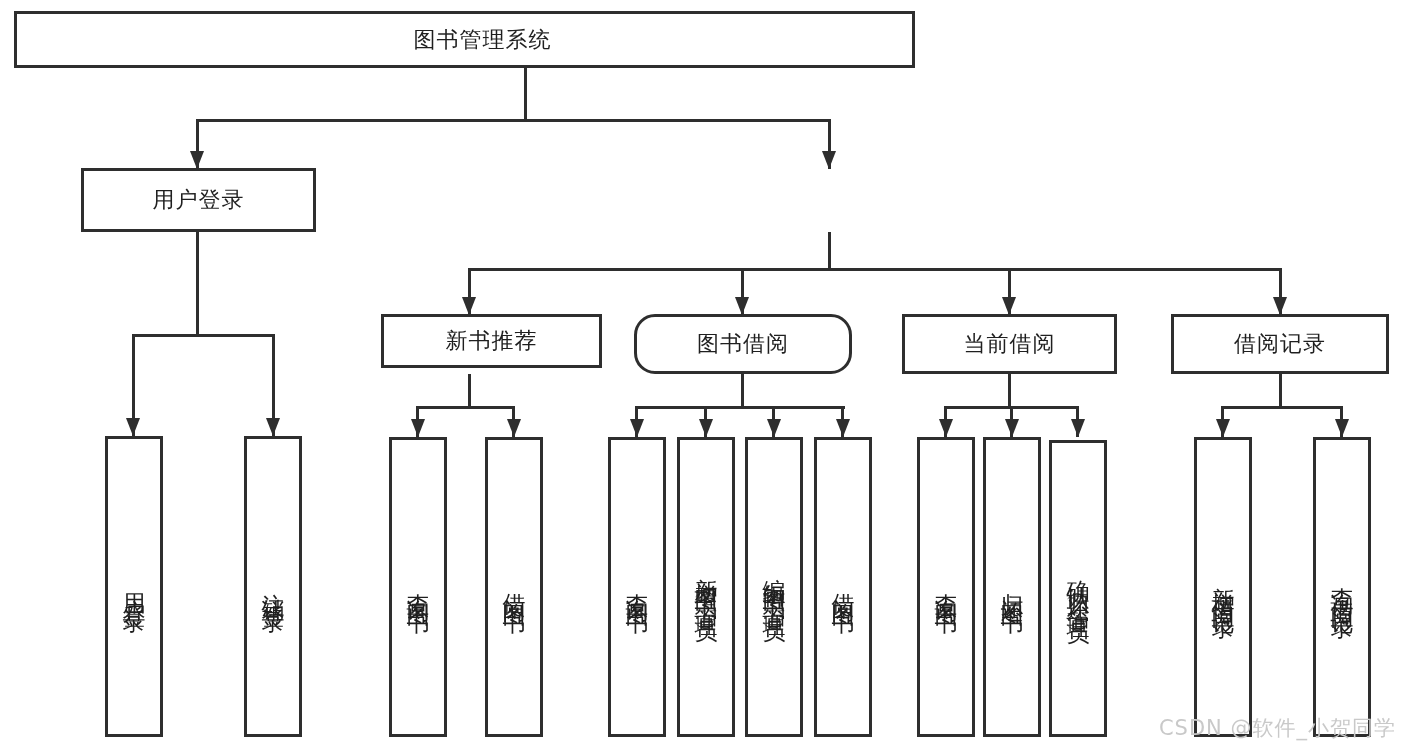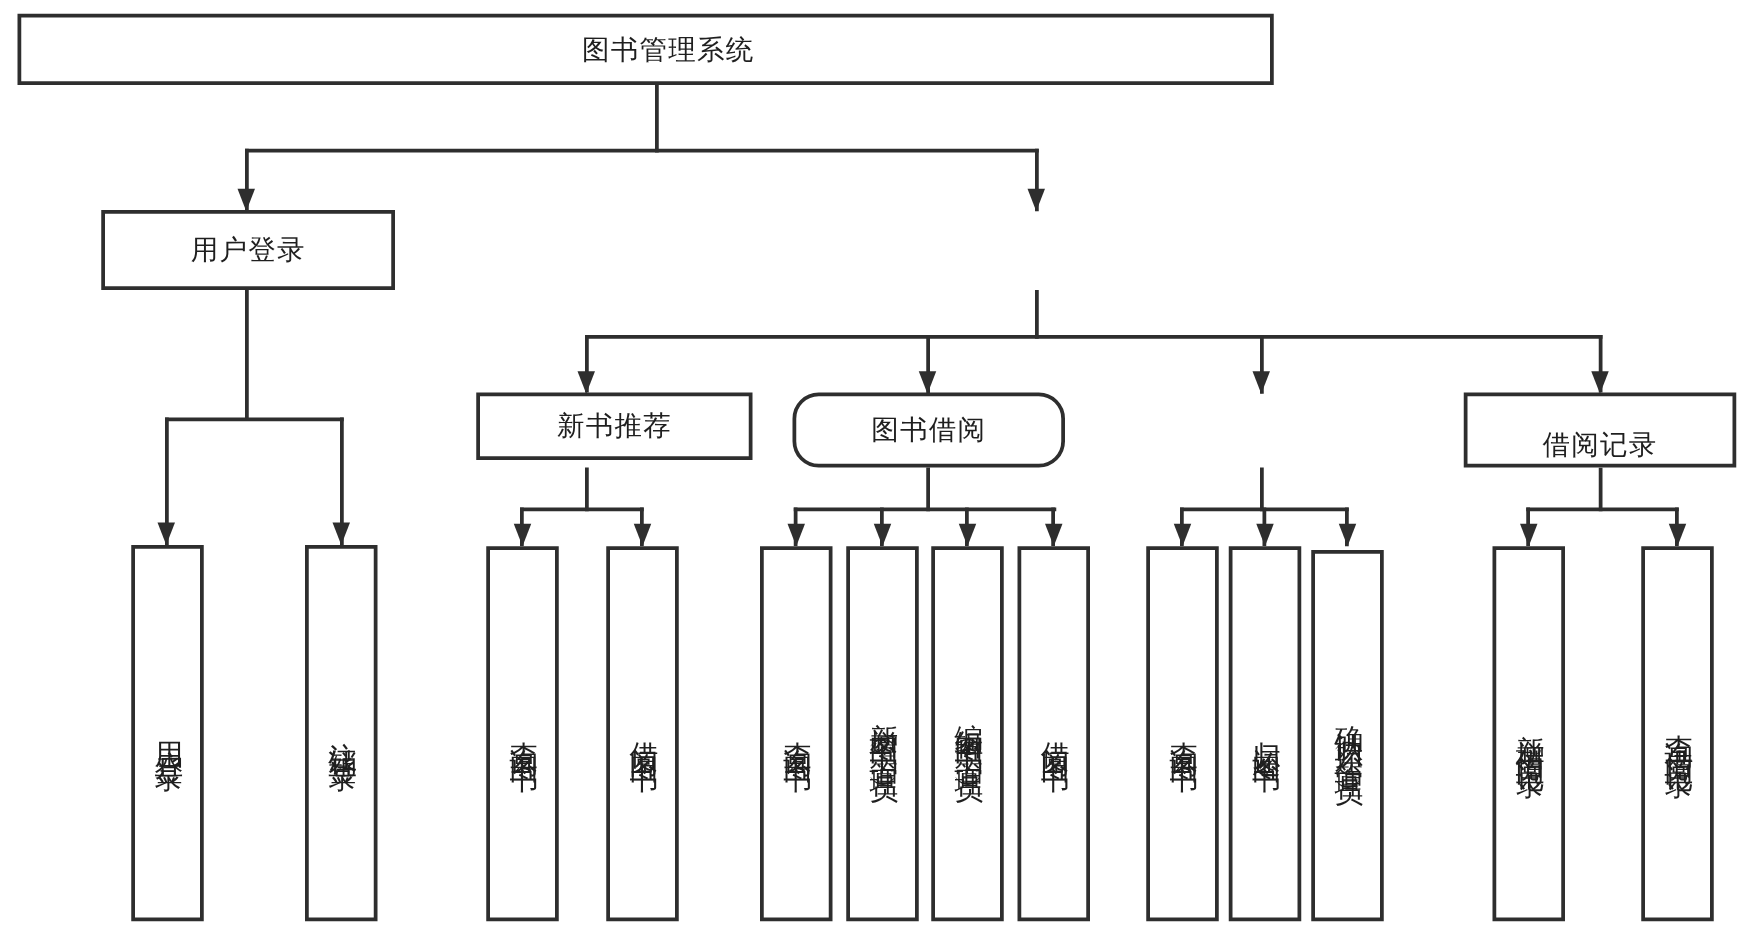--- a/index.html
+++ b/index.html
@@ -119,35 +119,38 @@
   <div class="arrow" style="left:1005px; top:419px;"></div>
   <div class="arrow" style="left:1071px; top:419px;"></div>
 
   <div class="vline" style="left:1279px; top:374px; width:3px; height:35px;"></div>
   <div class="hline" style="left:1221px; top:406px; width:122px; height:3px;"></div>
   <div class="vline" style="left:1221px; top:406px; width:3px; height:31px;"></div>
   <div class="vline" style="left:1340px; top:406px; width:3px; height:31px;"></div>
   <div class="arrow" style="left:1216px; top:419px;"></div>
   <div class="arrow" style="left:1335px; top:419px;"></div>
 
-  <div class="box" style="left:14px; top:11px; width:1005px; height:57px;padding-left:36px;">
+  <div class="box" style="left:14px; top:11px; width:901px; height:57px;padding-left:36px;">
     <span class="hlabel">图书管理系统</span>
   </div>
 
   <div class="box" style="left:81px; top:168px; width:235px; height:64px;">
     <span class="hlabel">用户登录</span>
   </div>
 
   <div class="box" style="left:381px; top:314px; width:221px; height:54px;">
     <span class="hlabel">新书推荐</span>
   </div>
   <div class="box" style="left:634px; top:314px; width:218px; height:60px;border-radius:21px;">
     <span class="hlabel">图书借阅</span>
   </div>
-  <div class="box" style="left:1171px; top:314px; width:218px; height:60px;align-items:flex-end;">
+  <div class="box" style="left:902px; top:314px; width:215px; height:60px;">
+    <span class="hlabel">当前借阅</span>
+  </div>
+  <div class="box" style="left:1171px; top:314px; width:218px; height:60px;">
     <span class="hlabel">借阅记录</span>
   </div>
 
   <div class="box" style="left:105px; top:436px; width:58px; height:301px;">
     <span class="vtext">用户登录</span>
   </div>
   <div class="box" style="left:244px; top:436px; width:58px; height:301px;">
     <span class="vtext">注销登录</span>
   </div>
 
@@ -181,13 +184,14 @@
     <span class="vtext">确认归还（管理员）</span>
   </div>
 
   <div class="box" style="left:1194px; top:437px; width:58px; height:300px;">
     <span class="vtext">新增借阅记录</span>
   </div>
   <div class="box" style="left:1313px; top:437px; width:58px; height:300px;">
     <span class="vtext">查询借阅记录</span>
   </div>
 
+  <div class="watermark">CSDN @软件_小贺同学</div>
 </div>
 
 </body></html>

